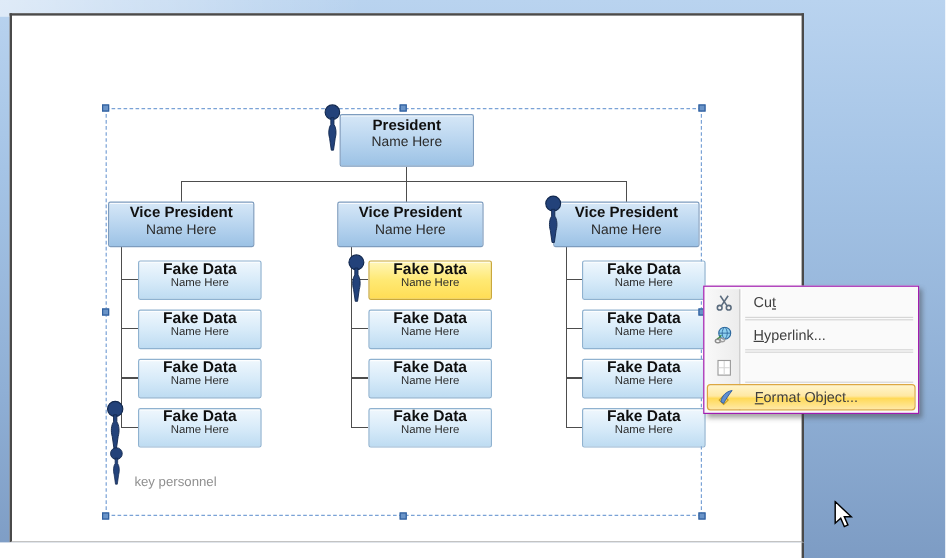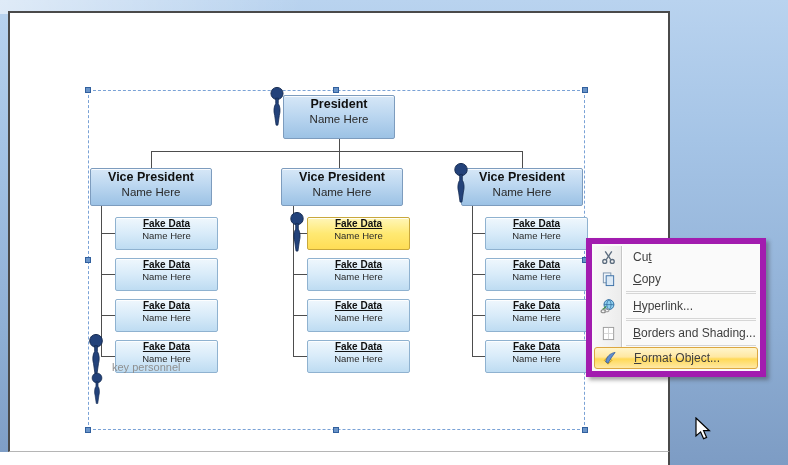--- a/index.html
+++ b/index.html
@@ -26,30 +26,30 @@
     text-align:center;border-radius:2px;}
   .node.exec{border:1px solid #7d9cbe;background:linear-gradient(180deg,#d6e7f7 0%,#bcd7f0 45%,#9cc2e5 100%);
     box-shadow:inset 0 1px 0 rgba(255,255,255,.8);}
   .node.sub{border:1px solid #8fb2d0;background:linear-gradient(180deg,#eff7fd 0%,#d8ebf9 50%,#bedcf2 100%);
     box-shadow:inset 0 1px 0 rgba(255,255,255,.85);}
   .node.hl{border:1px solid #c9a83c;background:linear-gradient(180deg,#fff6b8 0%,#ffe973 50%,#ffdd55 100%);}
   .node .t{font-weight:bold;color:#101010;}
   .node .n{color:#2a2a2a;}
   .node.exec .t{font-size:12.5px;line-height:16px;}
   .node.exec .n{font-size:11.5px;line-height:15px;}
-  .node.sub .t{font-size:10px;line-height:12px;text-decoration:underline;}
+  .node.sub .t{font-size:13px;line-height:12px;}
   .node.sub .n{font-size:9.5px;line-height:12px;}
 
   #connector-layer{position:absolute;left:0;top:0;width:788px;height:465px;pointer-events:none;}
   .key-icon{position:absolute;}
-  #legend-label{position:absolute;left:112px;top:361px;font-size:11px;color:#8f8f8f;}
+  #legend-label{position:absolute;left:112px;top:396px;font-size:11px;color:#8f8f8f;}
 
   
   #context-menu{position:absolute;left:586px;top:238px;width:180px;background:#fafafa;
-    border:6px solid #a21caf;padding:2px;box-shadow:3px 3px 4px rgba(60,60,60,.45);}
+    border:1px solid #a21caf;padding:2px;box-shadow:3px 3px 4px rgba(60,60,60,.45);}
   #menu-gutter{position:absolute;left:2px;top:2px;bottom:2px;width:28px;
     background:linear-gradient(90deg,#f8f8f8,#ececec);border-right:1px solid #c6c6c6;
     box-shadow:1px 0 0 #fff;}
   .menu-item{position:relative;height:22px;display:flex;align-items:center;cursor:default;}
   .menu-item .mi-icon{width:28px;display:flex;align-items:center;justify-content:center;flex:0 0 28px;}
   .menu-item .mi-label{margin-left:11px;font-size:12px;color:#3f3f3f;white-space:nowrap;}
   .menu-item .mi-label u{text-decoration:underline;}
   .menu-item .mi-arrow{position:absolute;right:6px;font-size:8px;color:#3f3f3f;}
   .menu-item.hl{border:1px solid #dca741;border-radius:3px;
     background:linear-gradient(180deg,#fff5cc 0%,#ffe8a2 45%,#ffd957 55%,#ffe9a6 100%);}
@@ -183,29 +183,20 @@
               <g stroke="#5a6b7d" stroke-width="1.4" fill="none">
                 <path d="M11.5,1.5 L5.6,10.3"></path>
                 <path d="M4.5,1.5 L10.4,10.3"></path>
                 <circle cx="4" cy="12.2" r="2.1"></circle>
                 <circle cx="12" cy="12.2" r="2.1"></circle>
               </g>
             </svg>
           </span>
     <span class="mi-label">Cu<u>t</u></span>
     </div>
-        <div class="menu-item">
-          <span class="mi-icon">
-            <svg width="15" height="15" viewBox="0 0 16 16">
-              <rect x="2.5" y="1" width="8" height="10.5" fill="#eef4fa" stroke="#7a93ad"></rect>
-              <rect x="5.5" y="4" width="8" height="10.5" fill="#dce9f5" stroke="#3a6ea5"></rect>
-            </svg>
-          </span>
-    <span class="mi-label"><u>C</u>opy</span>
-    </div>
         <div class="menu-sep"></div>
         <div class="menu-sep"></div>
         <div class="menu-item">
           <span class="mi-icon">
             <svg width="16" height="15" viewBox="0 0 16 16">
               <circle cx="9" cy="6" r="5.3" fill="#8fd0f0" stroke="#2f6a9e"></circle>
               <path d="M3.8,6 H14.2 M9,0.8 C6,3 6,9 9,11.2 M9,0.8 C12,3 12,9 9,11.2" stroke="#2f6a9e" stroke-width=".8" fill="none"></path>
               <path d="M6.2,8 C4.6,8 4.6,11 2,11" stroke="#3b8a3b" stroke-width="1.2" fill="none"></path>
               <ellipse cx="3" cy="13" rx="2.4" ry="1.6" fill="none" stroke="#8a8a8a" stroke-width="1.2"></ellipse>
               <ellipse cx="6.6" cy="12" rx="2.4" ry="1.6" fill="none" stroke="#a0a0a0" stroke-width="1.2"></ellipse>
@@ -215,21 +206,20 @@
     </div>
         <div class="menu-sep"></div>
         <div class="menu-sep"></div>
         <div class="menu-item">
           <span class="mi-icon">
             <svg width="15" height="15" viewBox="0 0 16 16">
               <rect x="2.5" y="1.5" width="11" height="13" fill="#fff" stroke="#9a9a9a"></rect>
               <path d="M8,2 V14 M3,8 H13" stroke="#d5d5d5"></path>
             </svg>
           </span>
-    <span class="mi-label"><u>B</u>orders and Shading...</span>
     </div>
         <div class="menu-sep"></div>
         <div class="menu-item hl">
           <span class="mi-icon">
             <svg width="16" height="15" viewBox="0 0 16 16">
               <path d="M3,10 L7,6 L11,10 L7,14 Z" fill="#ffd84d" stroke="#c89a1e"></path>
               <path d="M14.5,1.5 C9,2.5 5.5,6 4.5,11.5 L7,13 C9,9 11.5,5.5 14.5,1.5 Z" fill="#5f8ed0" stroke="#2d5a9e" stroke-width=".8"></path>
             </svg>
           </span>
     <span class="mi-label"><u>F</u>ormat Object...</span>

